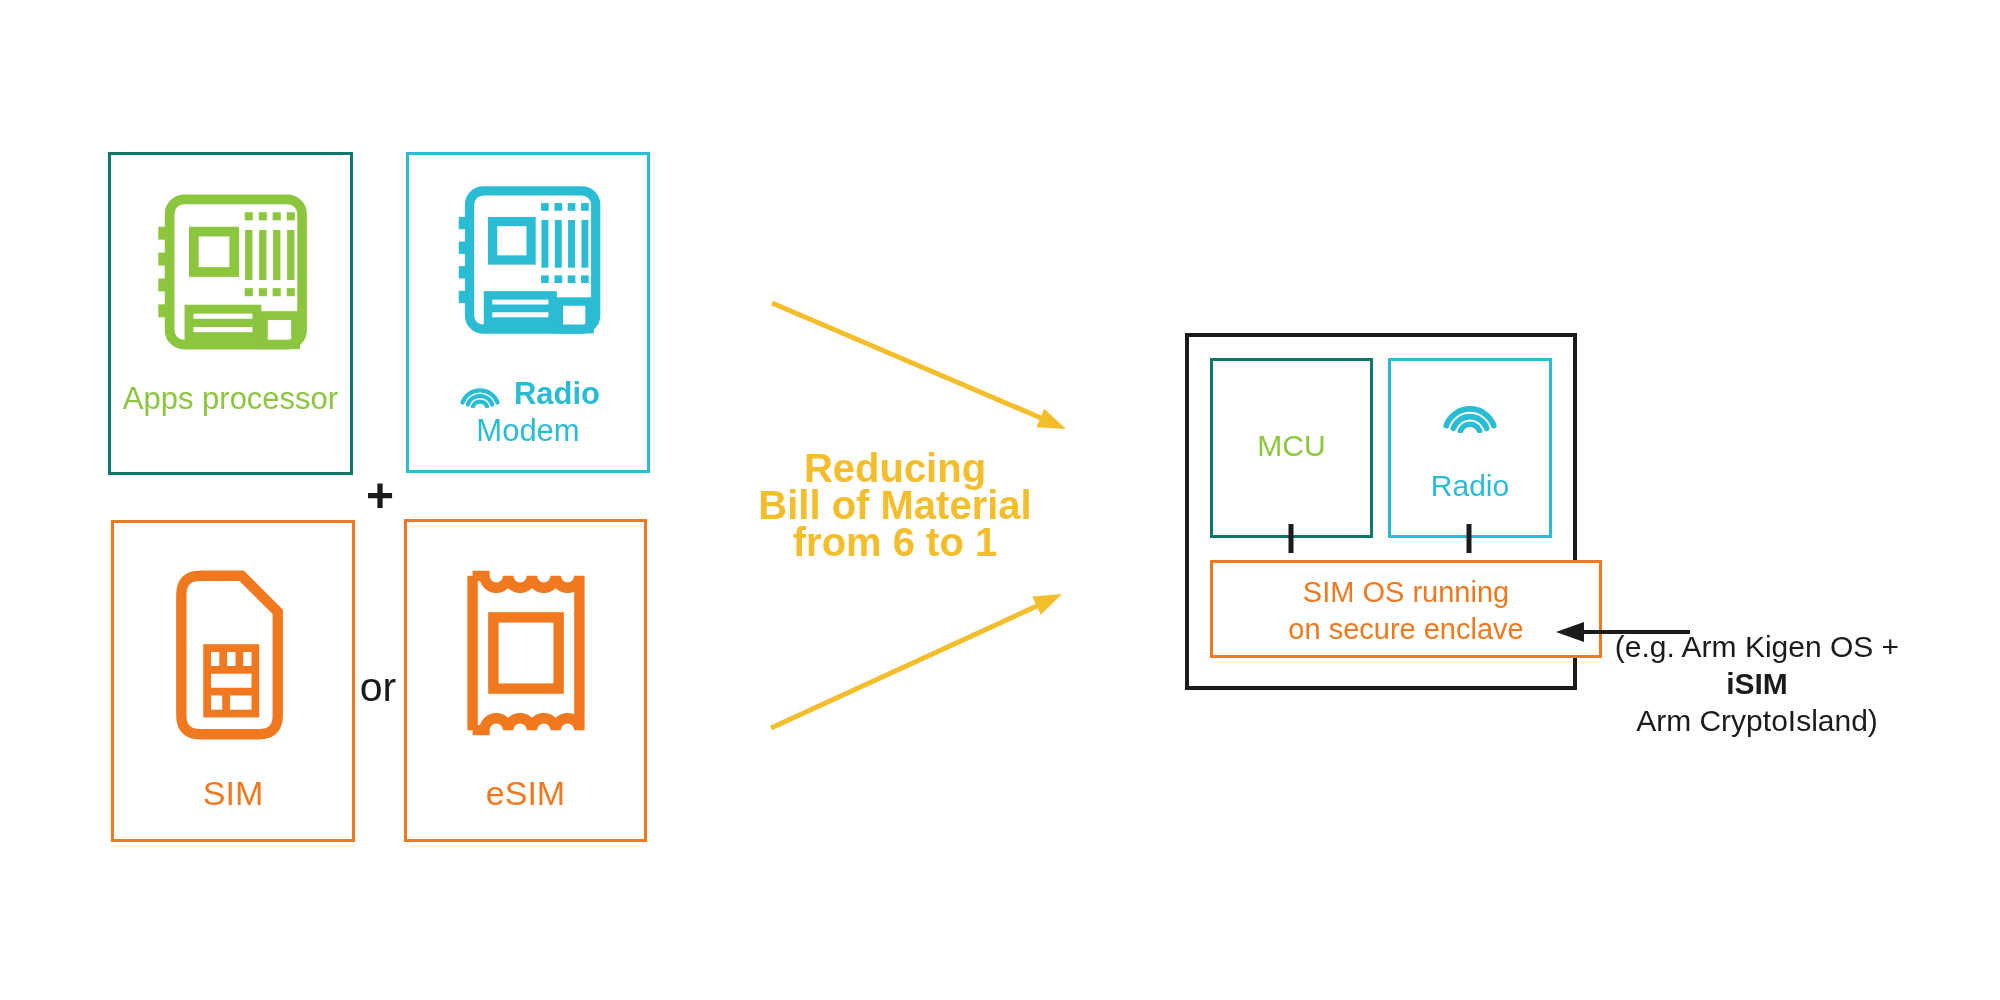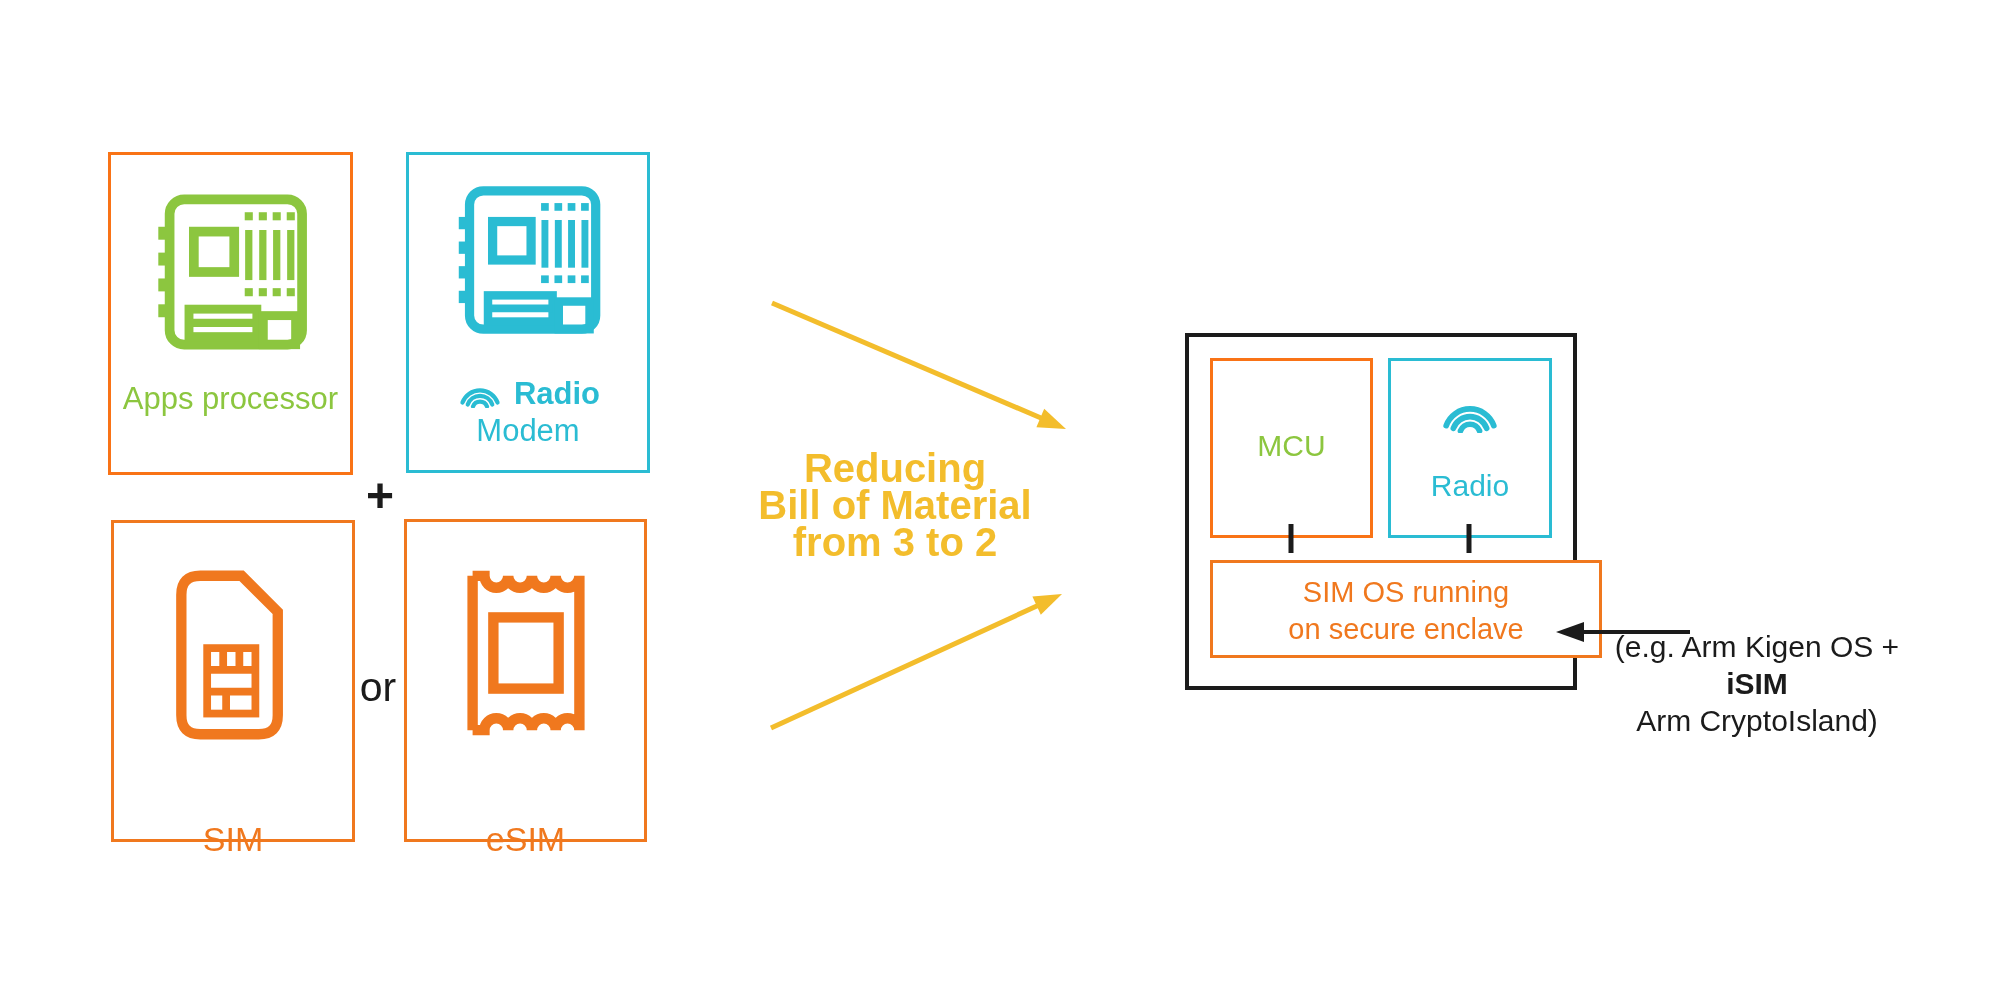--- a/index.html
+++ b/index.html
@@ -2,30 +2,30 @@
 <html><head>
 <meta charset="utf-8">
 <style>
   html,body{margin:0;padding:0;background:#fff;}
   #canvas{
     position:relative;width:2000px;height:1000px;background:#fff;overflow:hidden;
     font-family:"Liberation Sans",sans-serif;
   }
   
   .comp-box{position:absolute;background:#fff;box-sizing:border-box;}
-  .box-green{border:3px solid #f97316;}
+  .box-green{border:3px solid #0f766e;}
   .box-cyan{border:3px solid #2ABCD3;}
   .box-orange{border:3px solid #F0781E;}
   .comp-icon{position:absolute;left:50%;transform:translateX(-50%);}
   .comp-label{position:absolute;left:0;width:100%;text-align:center;}
   .green-text{color:#8CC63F;}
   .cyan-text{color:#2ABCD3;}
   .orange-text{color:#F0781E;}
   .label-31{font-size:31px;line-height:36px;}
-  .label-34{font-size:34px;line-height:37px;margin-top:46px;}
+  .label-34{font-size:34px;line-height:37px;}
   
   .joiner{position:absolute;width:100px;text-align:center;color:#1B1B1B;}
   #plus-sign{left:330px;top:468px;font-size:48px;font-weight:700;line-height:56px;}
   #or-label{left:328px;top:668px;font-size:41px;line-height:38px;}
   
   #caption{position:absolute;left:745px;top:450px;width:300px;text-align:center;
     font-size:40px;font-weight:700;line-height:37px;color:#F3BD2C;}
   
   #soc-outer{position:absolute;left:1185px;top:333px;width:392px;height:357px;
     border:4px solid #1B1B1B;box-sizing:border-box;background:#fff;}
@@ -156,21 +156,21 @@
           M14 112 H22 a8 8 0 0 1 16 0 a8 8 0 0 1 16 0 a8 8 0 0 1 16 0 a8 8 0 0 1 16 0"></path>
         <rect x="28" y="36" width="44" height="48" stroke-width="7"></rect>
       </svg>
     </span>
     <div class="comp-label label-34 orange-text" style="top:253px;">eSIM</div>
   </div>
 
   <div id="caption">
     <div>Reducing</div>
     <div>Bill of Material</div>
-    <div>from 3 to 2</div>
+    <div>from 6 to 1</div>
   </div>
 
   <div id="soc-outer"></div>
 
   <div class="comp-box box-green green-text" id="mcu-box">
     <span>MCU</span>
   </div>
 
   <div class="comp-box box-cyan cyan-text" id="radio-box">
     <span class="comp-icon cyan-text" style="top:34px;width:72px;height:38px;">

